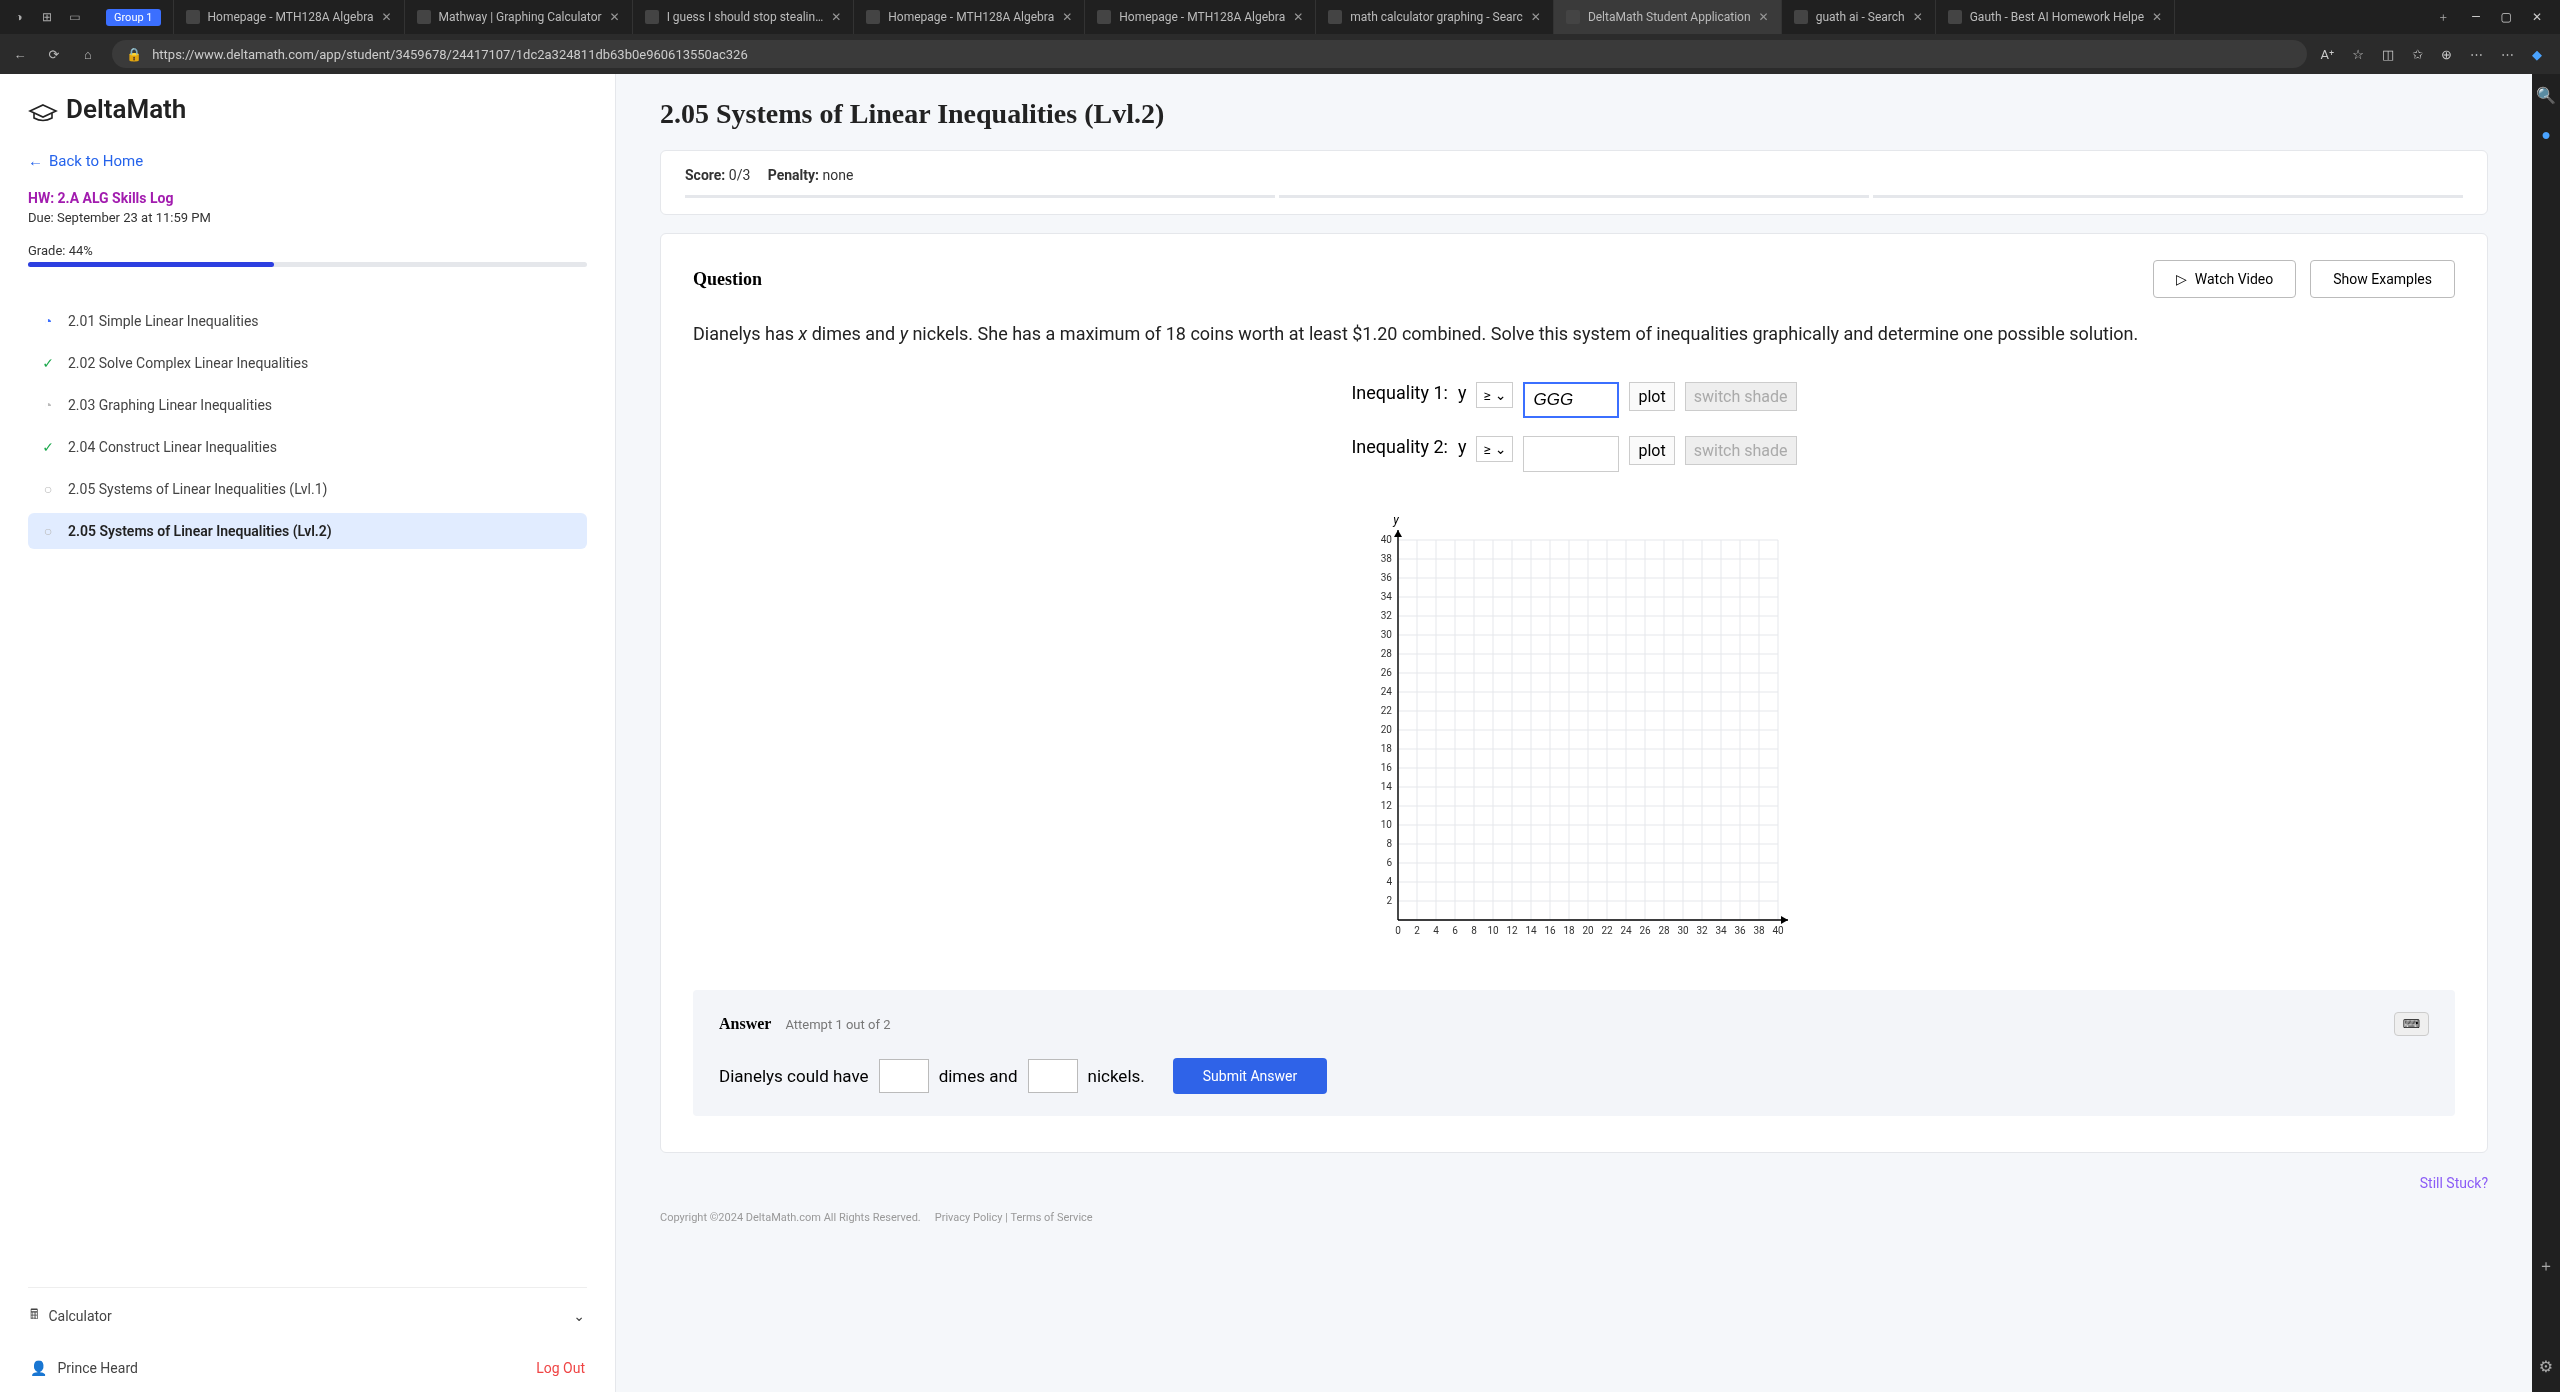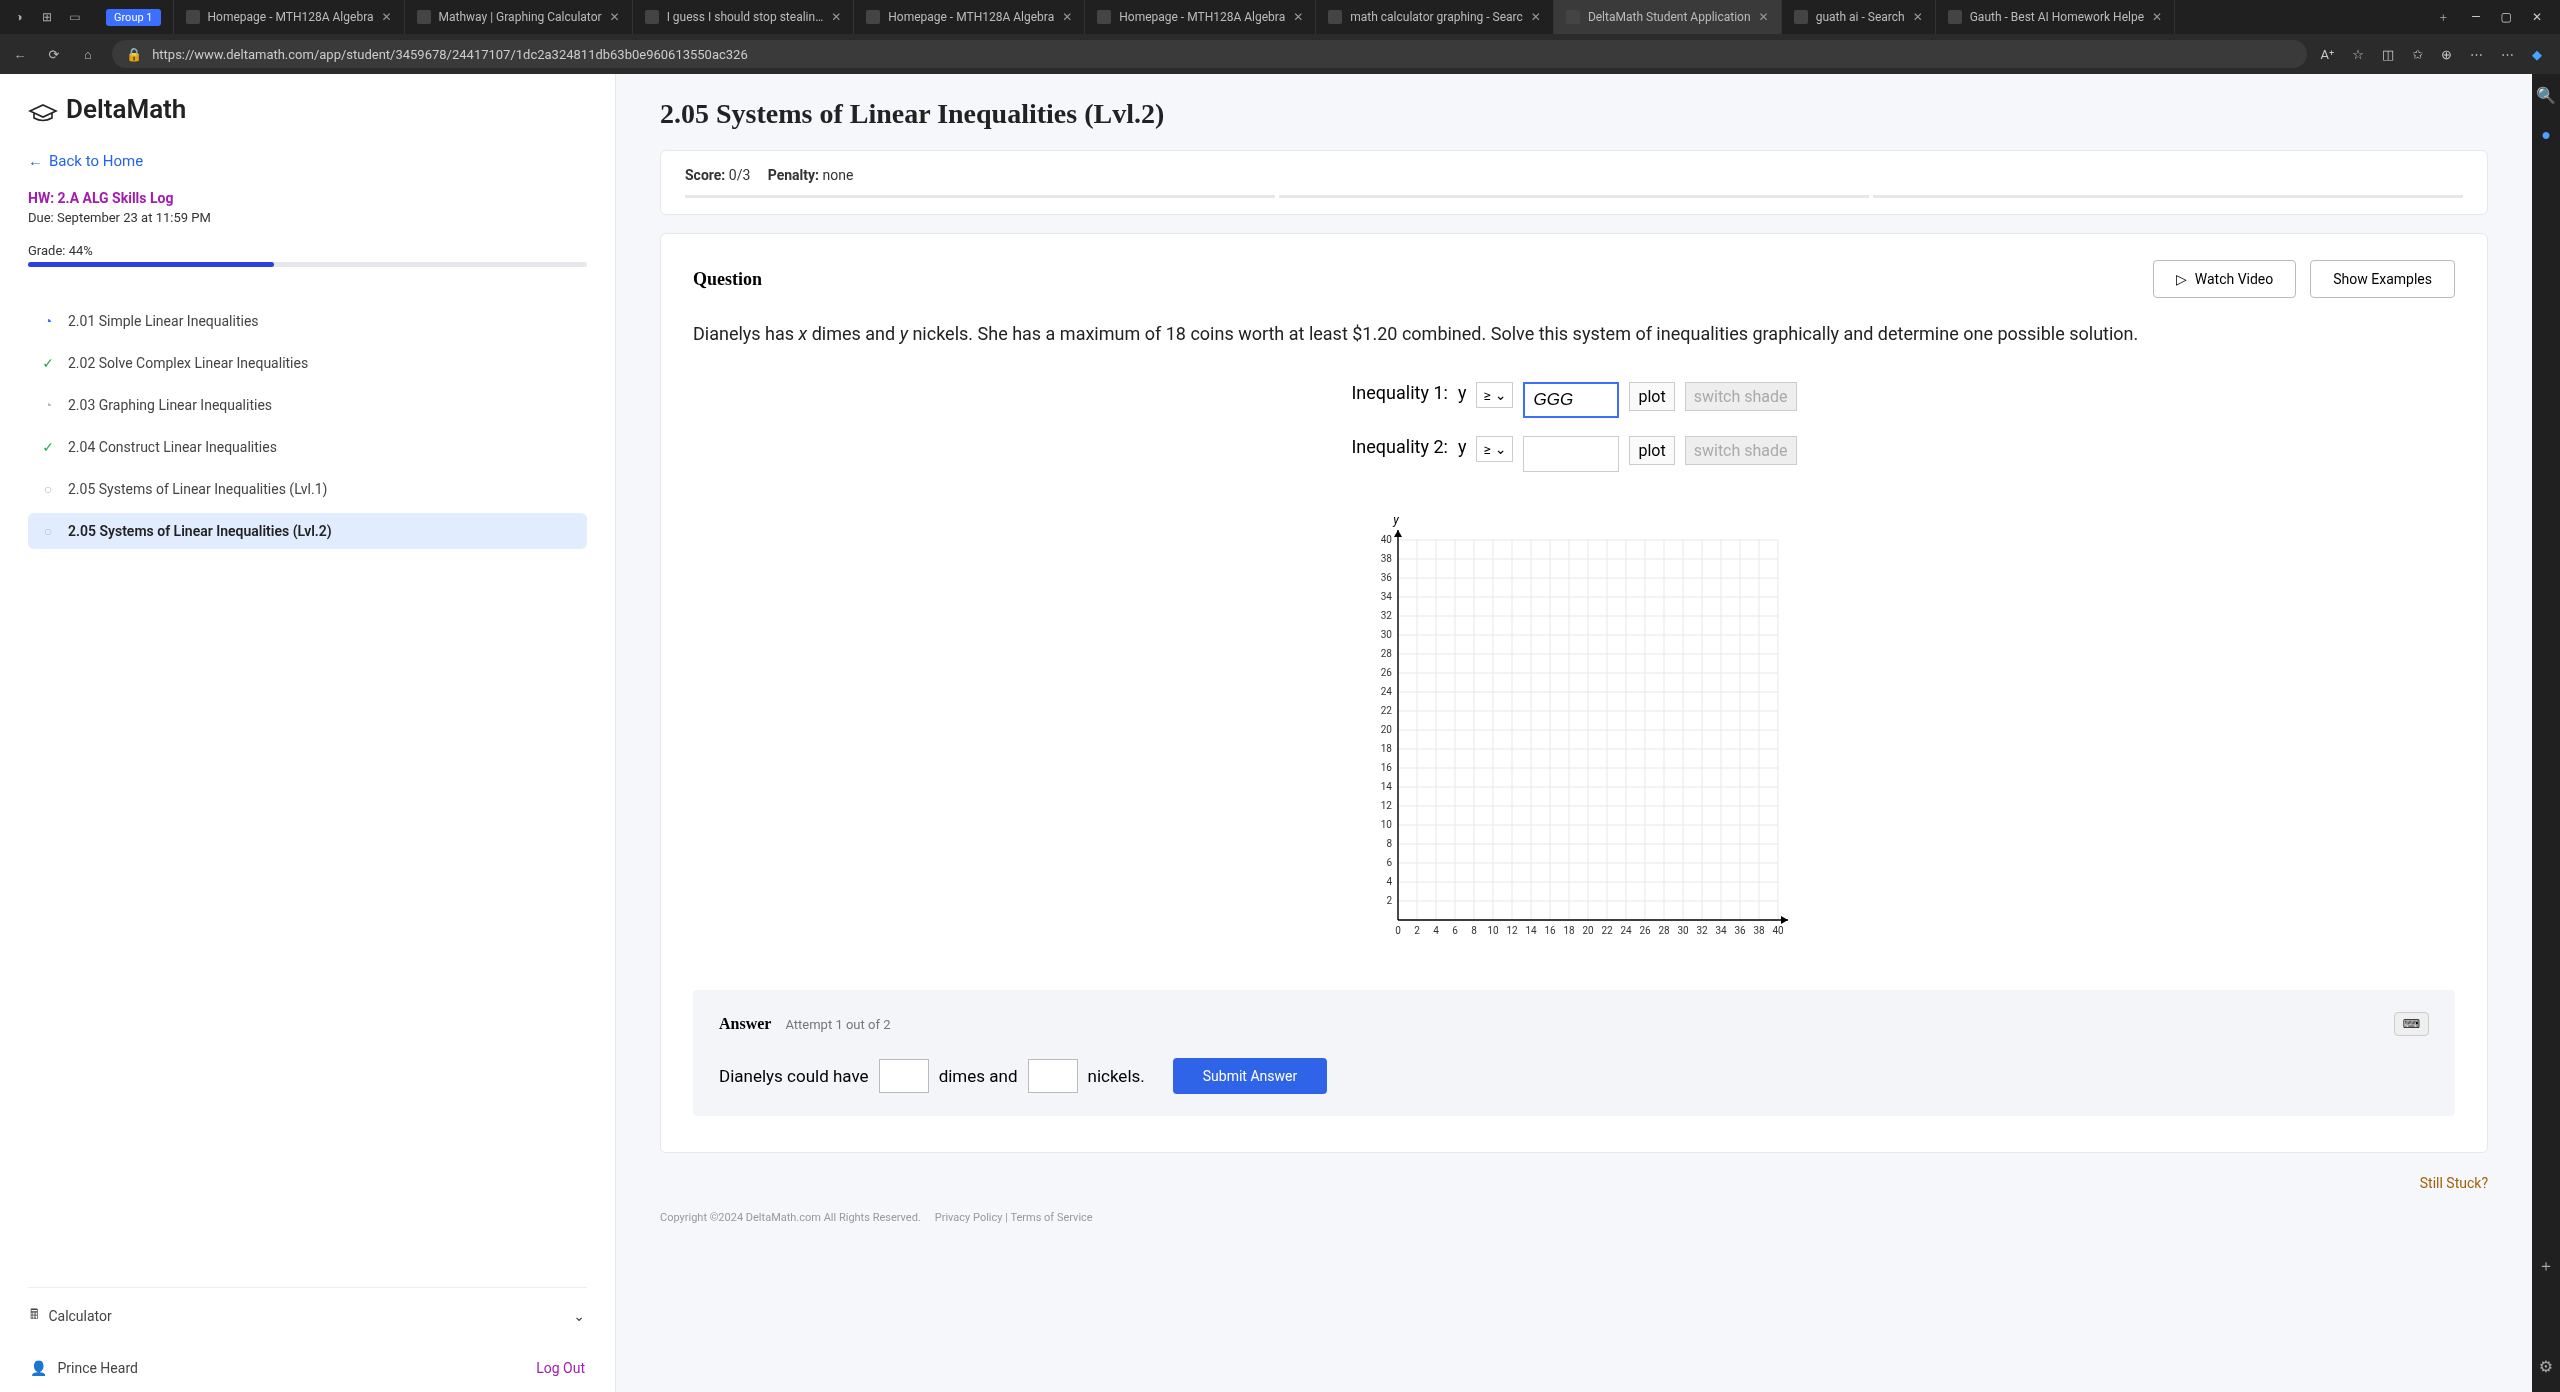--- a/index.html
+++ b/index.html
@@ -36,21 +36,21 @@
 .hw-due { font-size: 13px; color: #333; margin-top: 4px; }
 .grade-row { font-size: 13px; margin-top: 18px; color: #333; }
 .progress-outer { height: 5px; background: #e5e7eb; border-radius: 3px; margin-top: 4px; width: 100%; position: relative; }
 .progress-inner { height: 100%; background: #2d3fe0; border-radius: 3px; width: 44%; }
 .skill-list { margin-top: 36px; display: flex; flex-direction: column; gap: 6px; }
 .skill-item { display: flex; align-items: center; gap: 12px; padding: 10px 12px; border-radius: 6px; font-size: 14px; color: #444; }
 .skill-item .status { width: 16px; height: 16px; display: inline-flex; align-items: center; justify-content: center; }
 .skill-item.current { background: #e1ecff; font-weight: 600; color: #222; }
 .sidebar-bottom { margin-top: auto; border-top: 1px solid #eee; }
 .sb-row { display: flex; align-items: center; justify-content: space-between; padding: 16px 2px; font-size: 14px; color: #444; }
-.logout { color: #a21caf; text-align: right; }
+.logout { color: #ef4444; text-align: right; }
 
 
 .main { position: absolute; left: 616px; right: 0; top: 0; bottom: 0; overflow: auto; padding: 24px 44px 10px 44px; }
 .page-title { font-family: Georgia, 'Times New Roman', serif; font-size: 28px; font-weight: 700; color: #222; margin-bottom: 20px; }
 .score-bar { background: #fff; border: 1px solid #e5e7eb; border-radius: 6px; padding: 16px 24px; font-size: 14px; color: #333; margin-bottom: 18px; }
 .score-bar b { font-weight: 700; }
 .seg-bar { display: flex; gap: 4px; margin-top: 12px; }
 .seg { flex: 1; height: 3px; background: #e5e7eb; }
 
 .question-card { background: #fff; border: 1px solid #e5e7eb; border-radius: 6px; padding: 26px 32px 36px 32px; }
@@ -75,21 +75,21 @@
 
 .answer-card { background: #f3f5f9; border-radius: 4px; margin-top: 40px; padding: 22px 26px; }
 .answer-head { display: flex; align-items: center; gap: 14px; margin-bottom: 22px; }
 .answer-head .lbl { font-family: Georgia, serif; font-weight: 700; font-size: 16px; }
 .answer-head .att { font-size: 13px; color: #777; }
 .answer-row { display: flex; align-items: center; gap: 10px; font-family: Georgia, serif; font-size: 17px; }
 .answer-row input { width: 50px; height: 34px; border: 1px solid #bbb; }
 .submit-btn { background: #2f63e8; color: #fff; border: none; padding: 10px 30px; border-radius: 4px; font-size: 14px; margin-left: 18px; }
 .kb-btn { margin-left: auto; border: 1px solid #ccc; border-radius: 4px; padding: 4px 8px; font-size: 12px; }
 
-.still-stuck { text-align: right; color: #a16207; font-size: 14px; margin-top: 22px; }
+.still-stuck { text-align: right; color: #8b5cf6; font-size: 14px; margin-top: 22px; }
 .copyright { font-size: 11px; color: #999; margin-top: 20px; display: flex; gap: 14px; }
 
 .check { color: #1ca84c; }
 .partial { color: #3b6fff; }
 .open { color: #bbb; }
 </style>
 </head>
 <body>
 
 <div class="titlebar">

